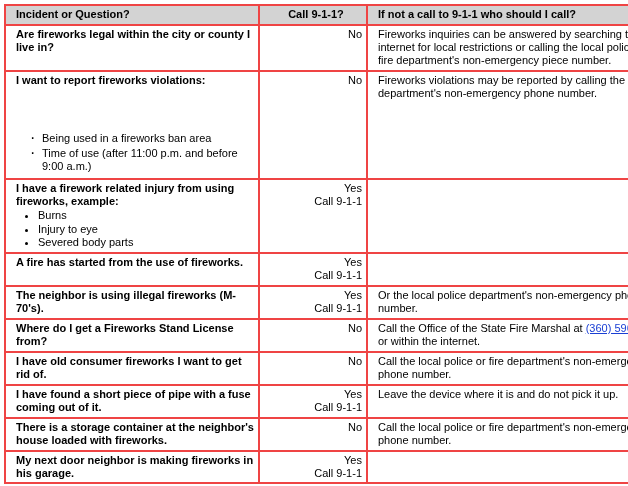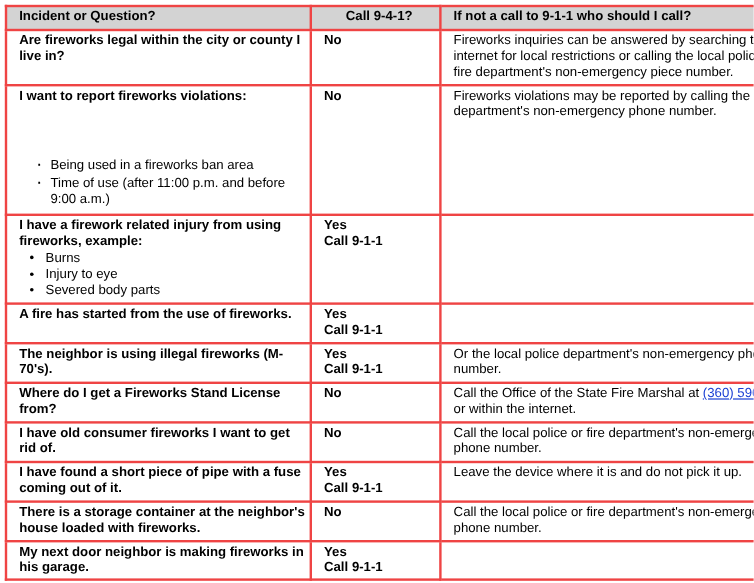--- a/index.html
+++ b/index.html
@@ -44,22 +44,22 @@
     padding-bottom: 2px;
     font-size: 11px;
   }
   th.col-incident { width: 238px; }
   th.col-call { width: 92px; text-align: center; }
   th.col-notcall { width: 286px; }
 
   td.cell-incident { width: 238px; }
   td.cell-call {
     width: 92px;
-    text-align: left;
-    font-weight: bold;
+    text-align: right;
+    font-weight: normal;
     vertical-align: middle;
     line-height: 1.25;
   }
   td.cell-notcall { width: 286px; }
 
   .row-main { display: block; font-weight: bold; }
   ul.bullets {
     margin: 1px 0 0 0;
     padding-left: 22px;
     list-style-type: disc;
@@ -93,21 +93,21 @@
   }
 </style>
 </head>
 <body>
 
 <div class="sheet">
   <table class="fw-table">
     <thead>
       <tr>
         <th class="col-incident">Incident or Question?</th>
-        <th class="col-call">Call 9-4-1?</th>
+        <th class="col-call">Call 9-1-1?</th>
         <th class="col-notcall">If not a call to 9-1-1 who should I call?</th>
       </tr>
     </thead>
     <tbody id="table-body">
         <tr>
           <td class="cell-incident">
             <span class="row-main">Are fireworks legal within the city or county I live in?</span>
           </td>
           <td class="cell-call"><span>No</span></td>
           <td class="cell-notcall"><span>Fireworks inquiries can be answered by searching the internet for local restrictions or calling the local police or fire department's non-emergency piece number.</span></td>

